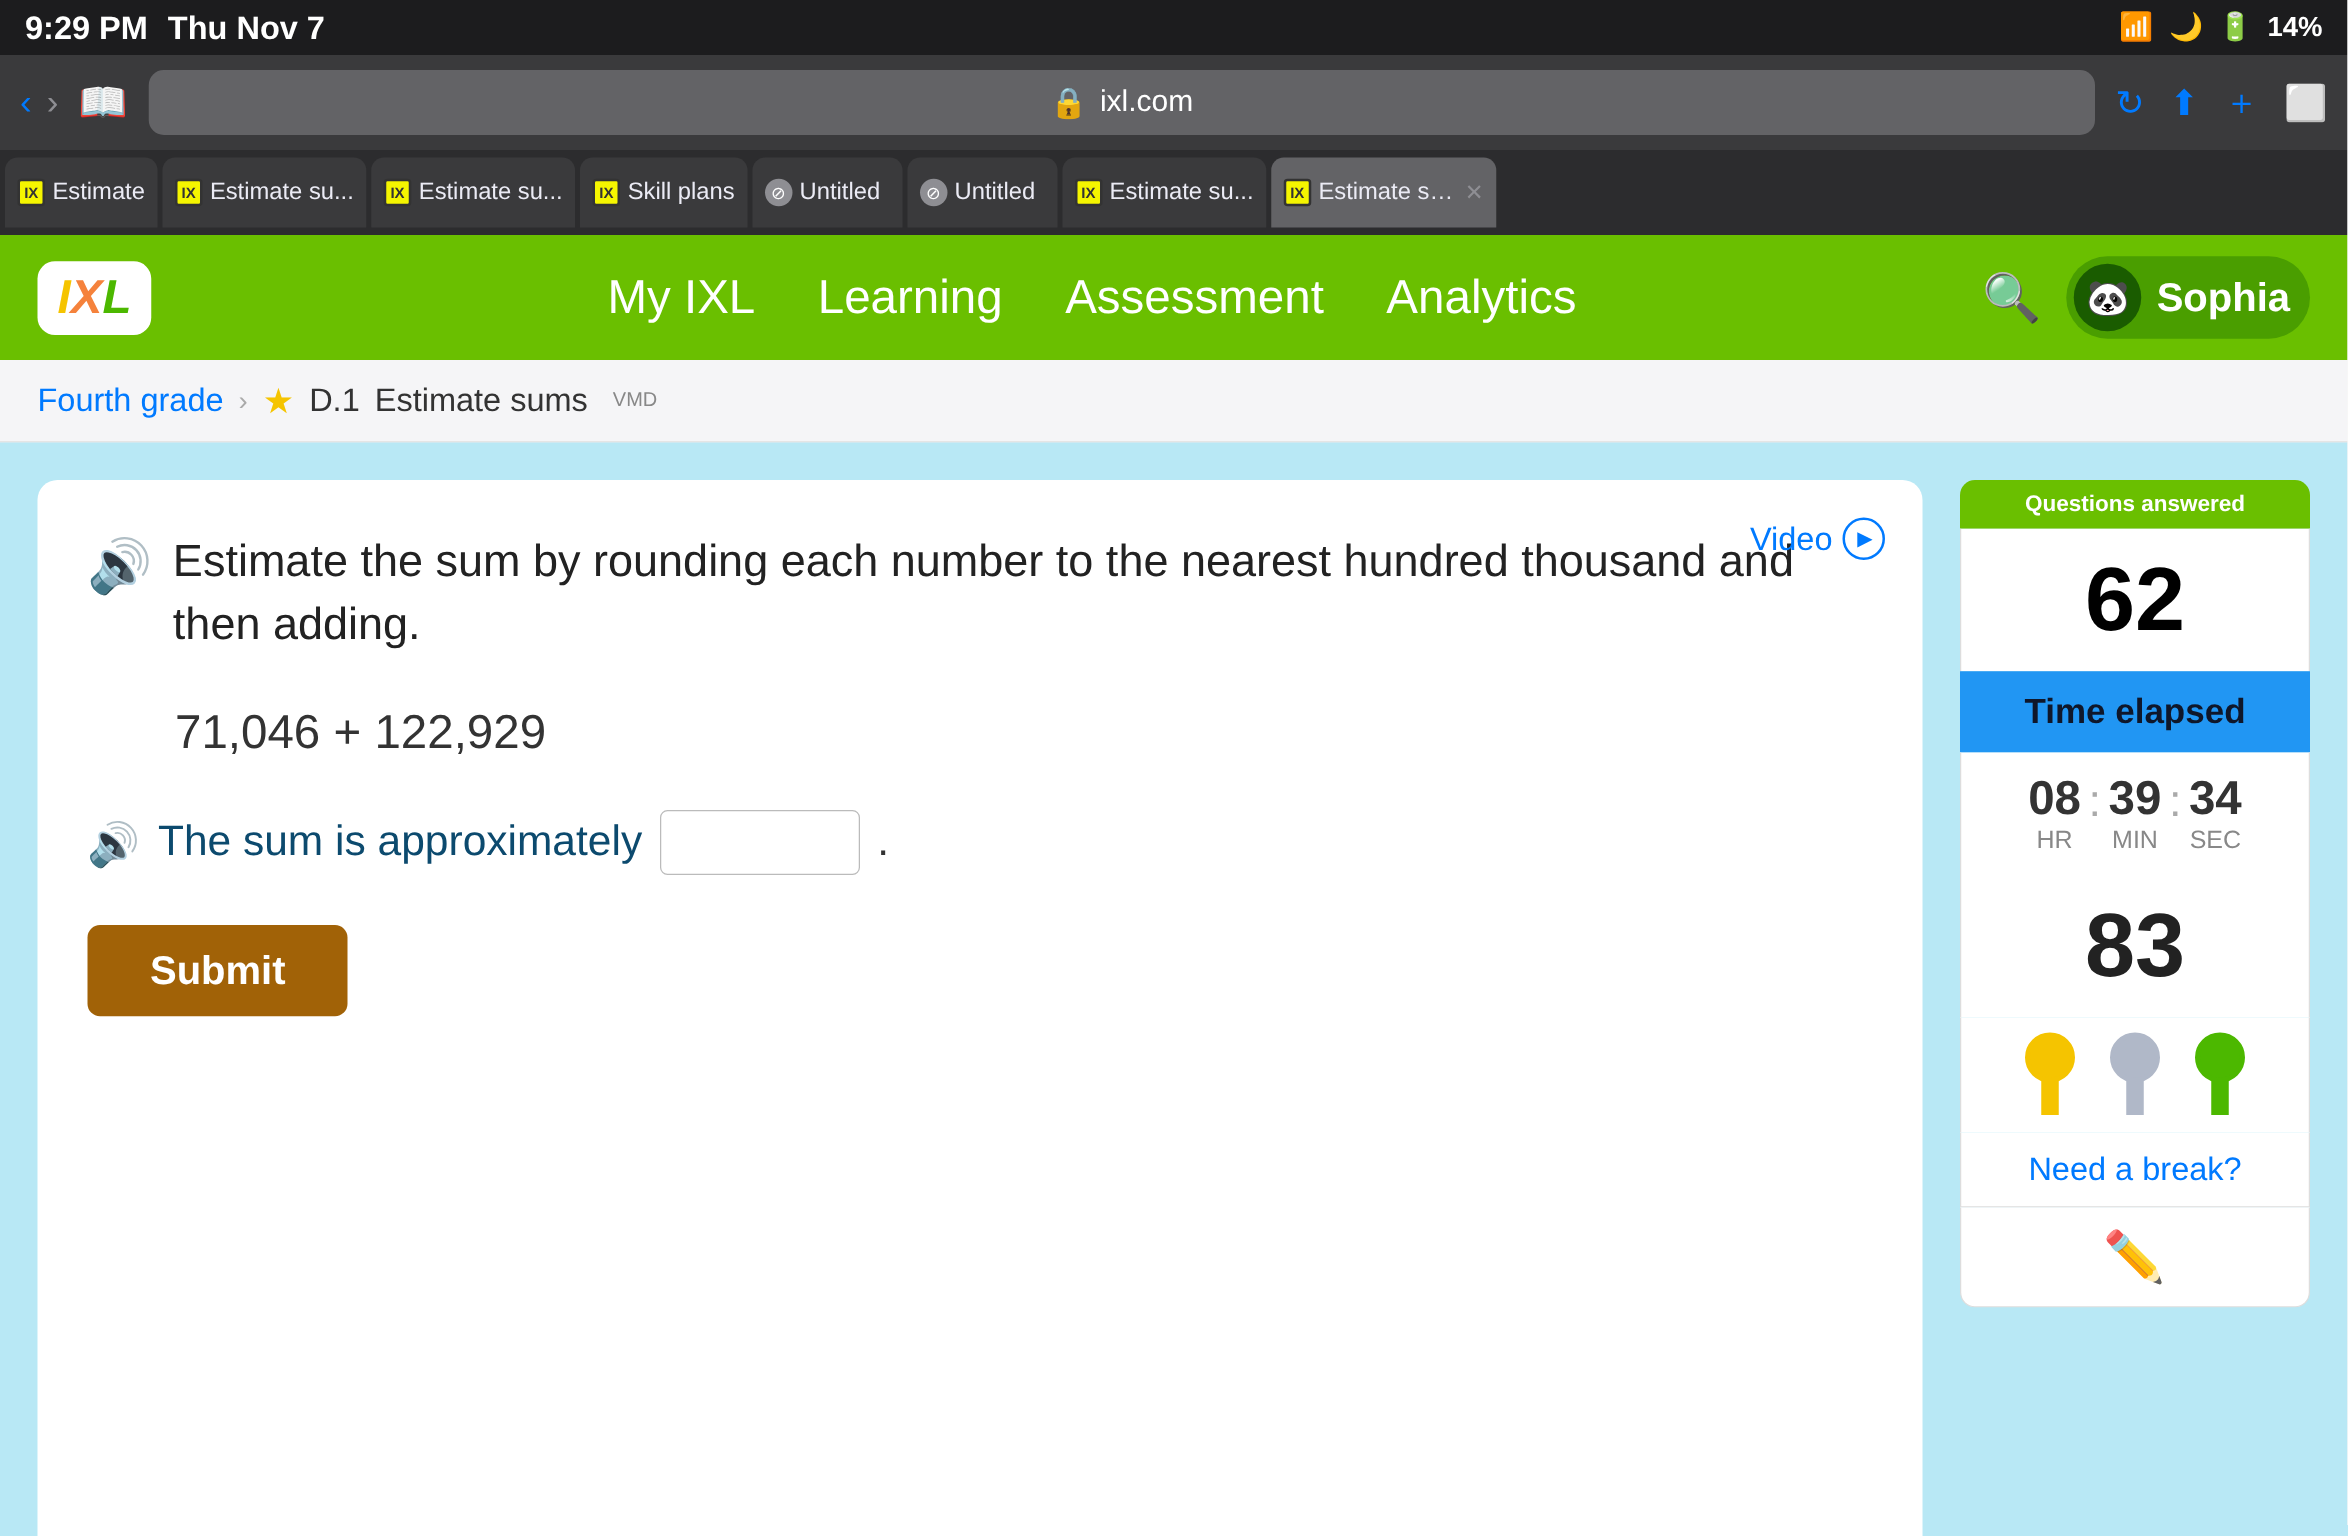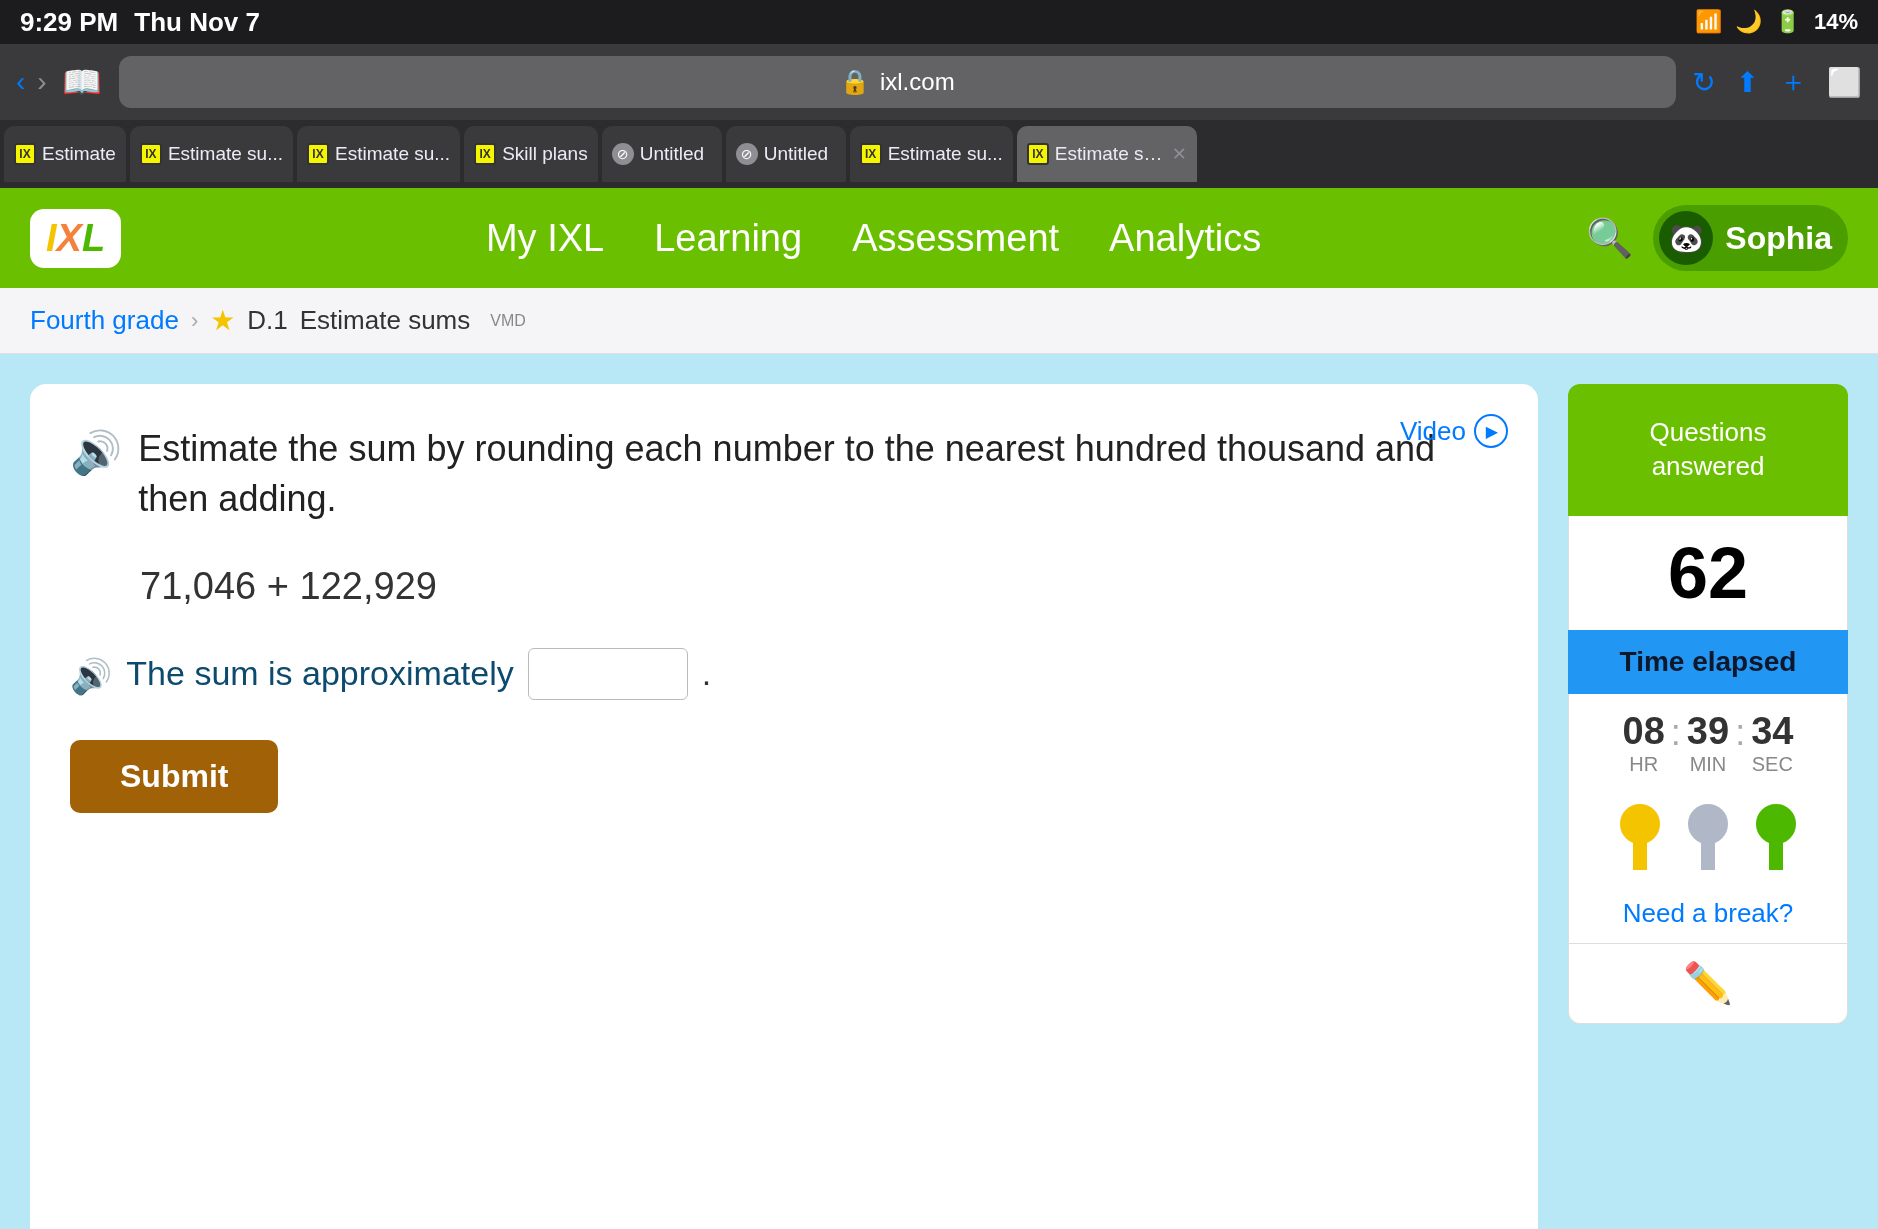--- a/index.html
+++ b/index.html
@@ -243,25 +243,25 @@
     
     .stats-panel {
       width: 280px;
       display: flex;
       flex-direction: column;
       gap: 0;
     }
     .stats-questions-answered {
       background: #6abf00;
       border-radius: 12px 12px 0 0;
-      padding: 32px;
-      text-align: center;
-      color: white;
-      font-size: 26px;
-      font-weight: 400;
+      padding: 8px;
+      text-align: center;
+      color: white;
+      font-size: 18px;
+      font-weight: 700;
       line-height: 1.3;
     }
     .stats-count-box {
       background: white;
       padding: 16px;
       text-align: center;
       border-left: 1px solid #ddd;
       border-right: 1px solid #ddd;
     }
     .stats-count {
@@ -541,20 +541,23 @@
       <div class="timer-unit">
         <span class="timer-value">39</span>
         <span class="timer-label">MIN</span>
       </div>
       <span class="timer-sep">:</span>
       <div class="timer-unit">
         <span class="timer-value">34</span>
         <span class="timer-label">SEC</span>
       </div>
     </div>
+    <div class="stats-score-box">
+      <span class="stats-score">83</span>
+    </div>
     <div class="medals-row">
       <div class="medal medal-gold">
         <div class="medal-circle"></div>
         <div class="medal-ribbon"></div>
       </div>
       <div class="medal medal-silver">
         <div class="medal-circle"></div>
         <div class="medal-ribbon"></div>
       </div>
       <div class="medal medal-green">

